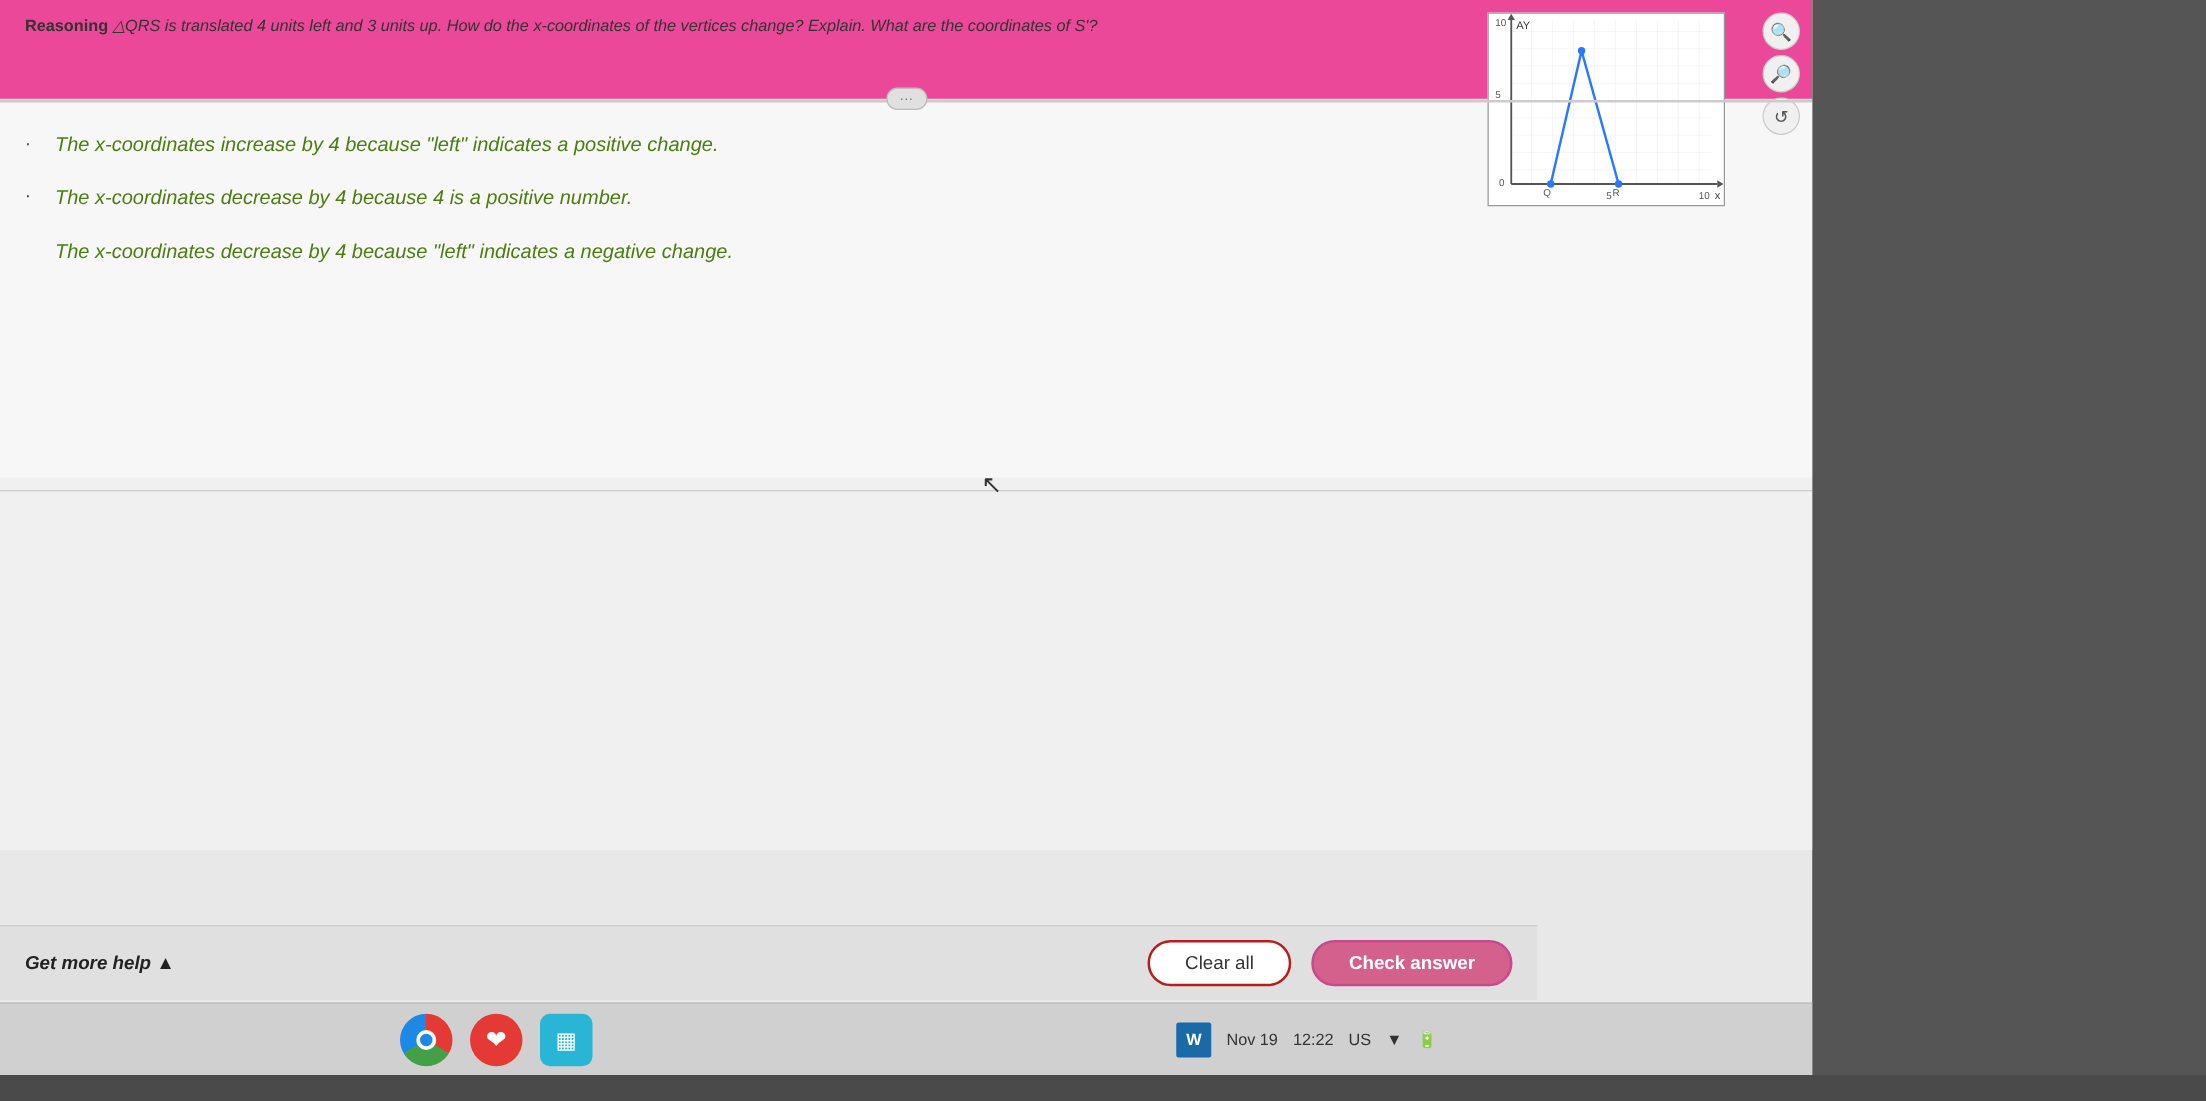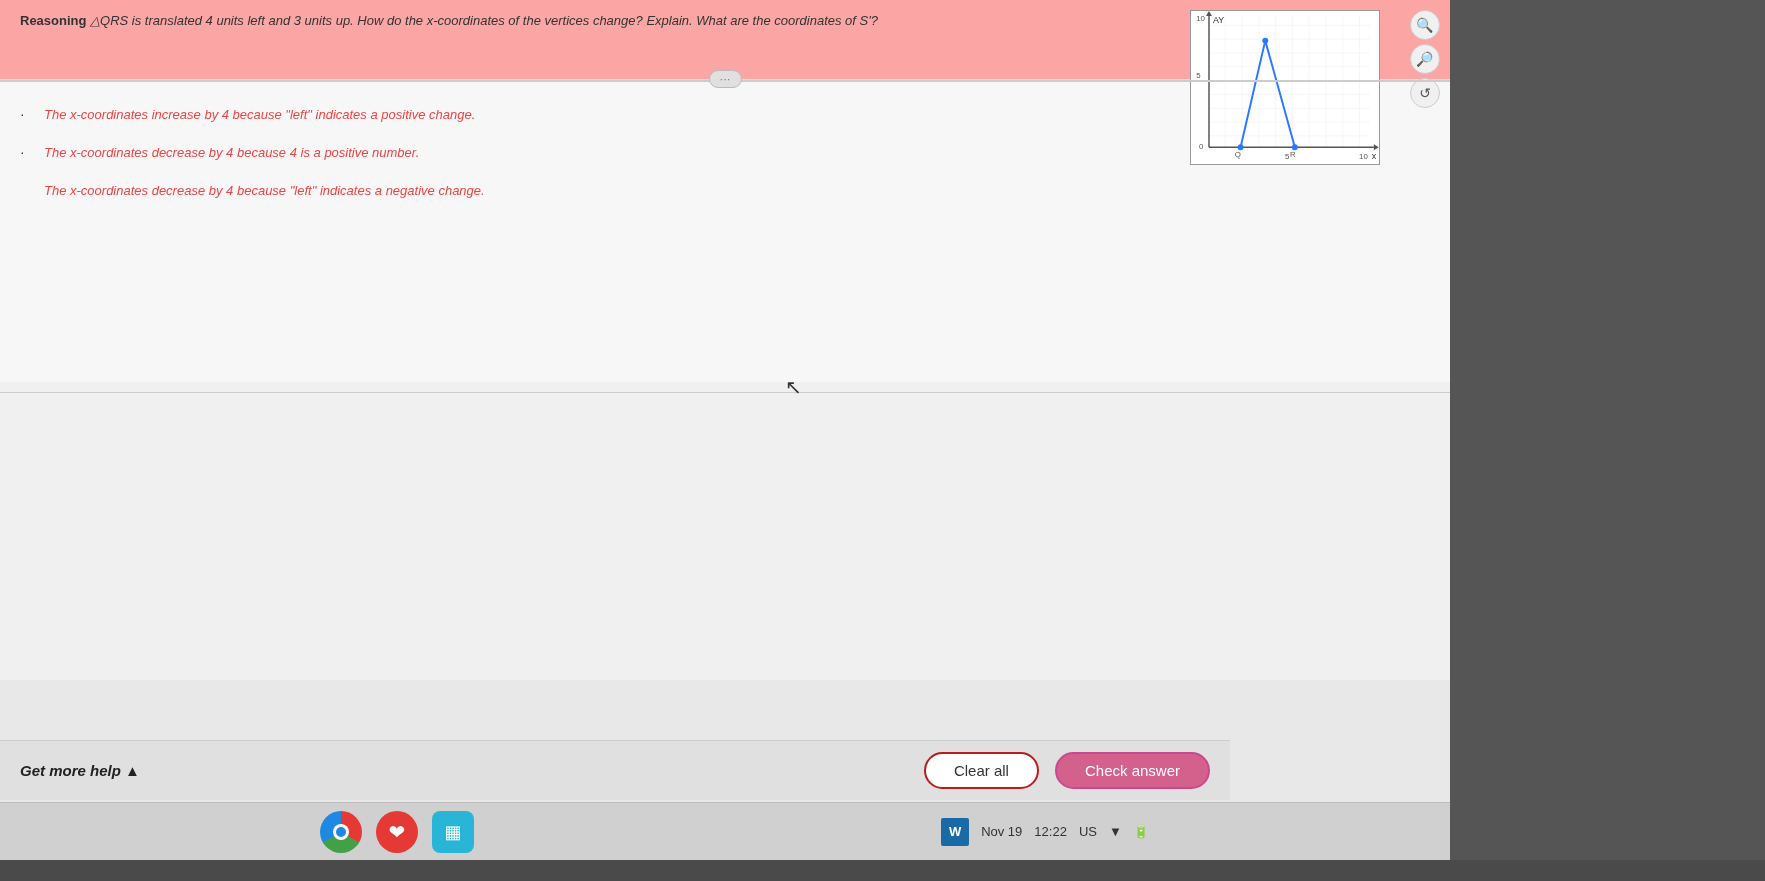--- a/index.html
+++ b/index.html
@@ -23,21 +23,21 @@
 
     .main-content {
       background: #f0f0f0;
       width: 100%;
       height: 680px;
       position: relative;
       overflow: hidden;
     }
 
     .top-bar {
-      background: #fca5a5;
+      background: #ec4899;
       padding: 12px 20px;
       border-bottom: 1px solid #ddd;
       position: relative;
       min-height: 80px;
     }
 
     .question-text {
       font-size: 13px;
       color: #333;
       line-height: 1.4;
@@ -125,22 +125,22 @@
     }
 
     .answer-option .bullet {
       margin-right: 8px;
       font-size: 14px;
       color: #333;
       min-width: 16px;
     }
 
     .answer-option .answer-text {
-      font-size: 13px;
-      color: #ef4444;
+      font-size: 16px;
+      color: #4d7c0f;
       font-style: italic;
       line-height: 1.4;
     }
 
     .separator {
       width: 100%;
       height: 1px;
       background: #ccc;
       margin: 10px 0;
     }
@@ -186,21 +186,21 @@
       color: #333;
       cursor: pointer;
     }
 
     .btn-check-answer {
       border: 2px solid #c94a8c;
       background: #d4608c;
       border-radius: 25px;
       padding: 8px 28px;
       font-size: 15px;
-      font-weight: 400;
+      font-weight: 700;
       color: white;
       cursor: pointer;
     }
 
     .taskbar {
       position: absolute;
       bottom: 0;
       left: 0;
       width: 1450px;
       height: 58px;

